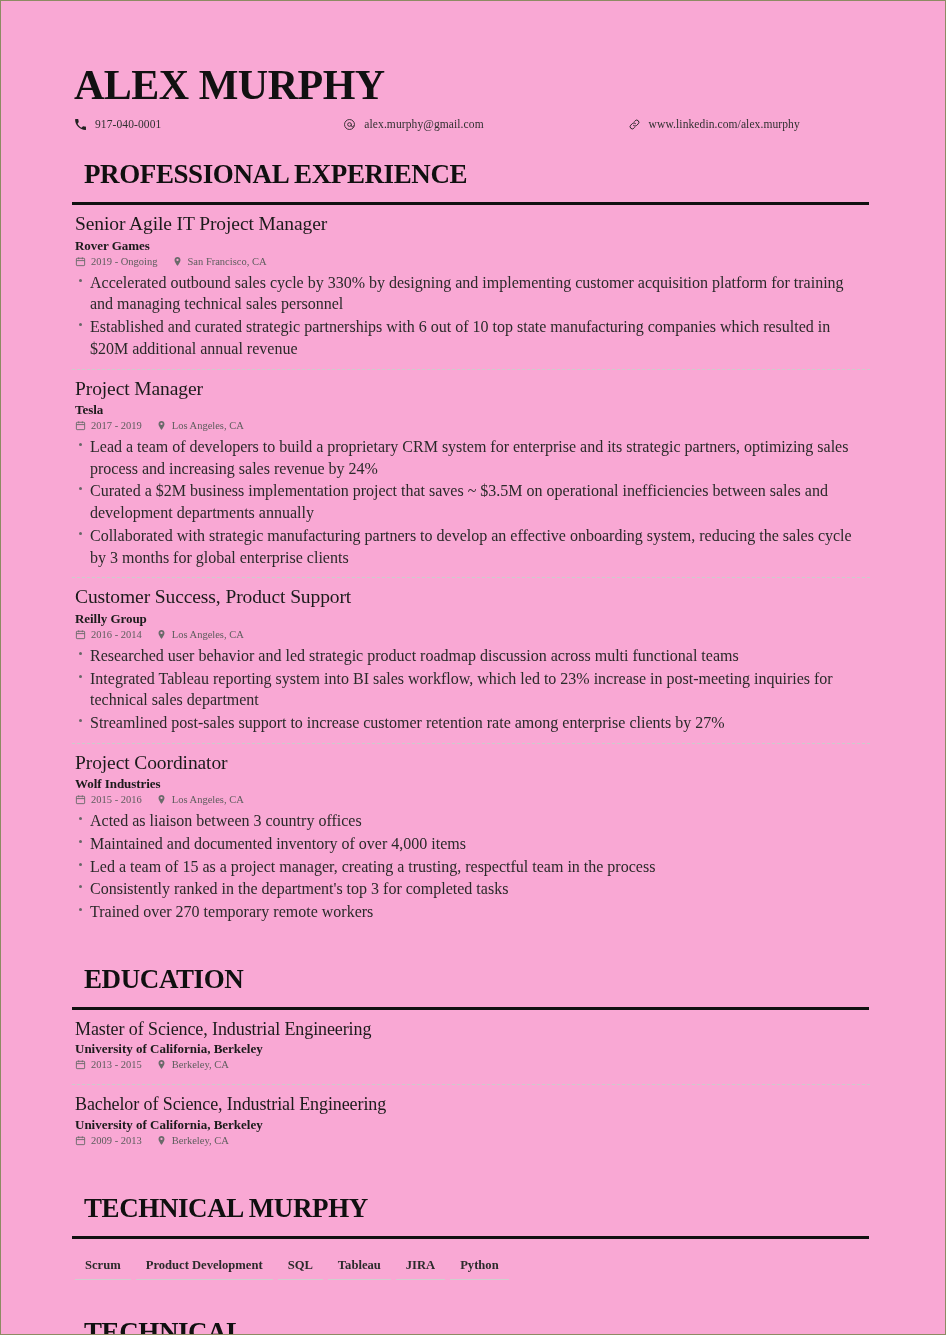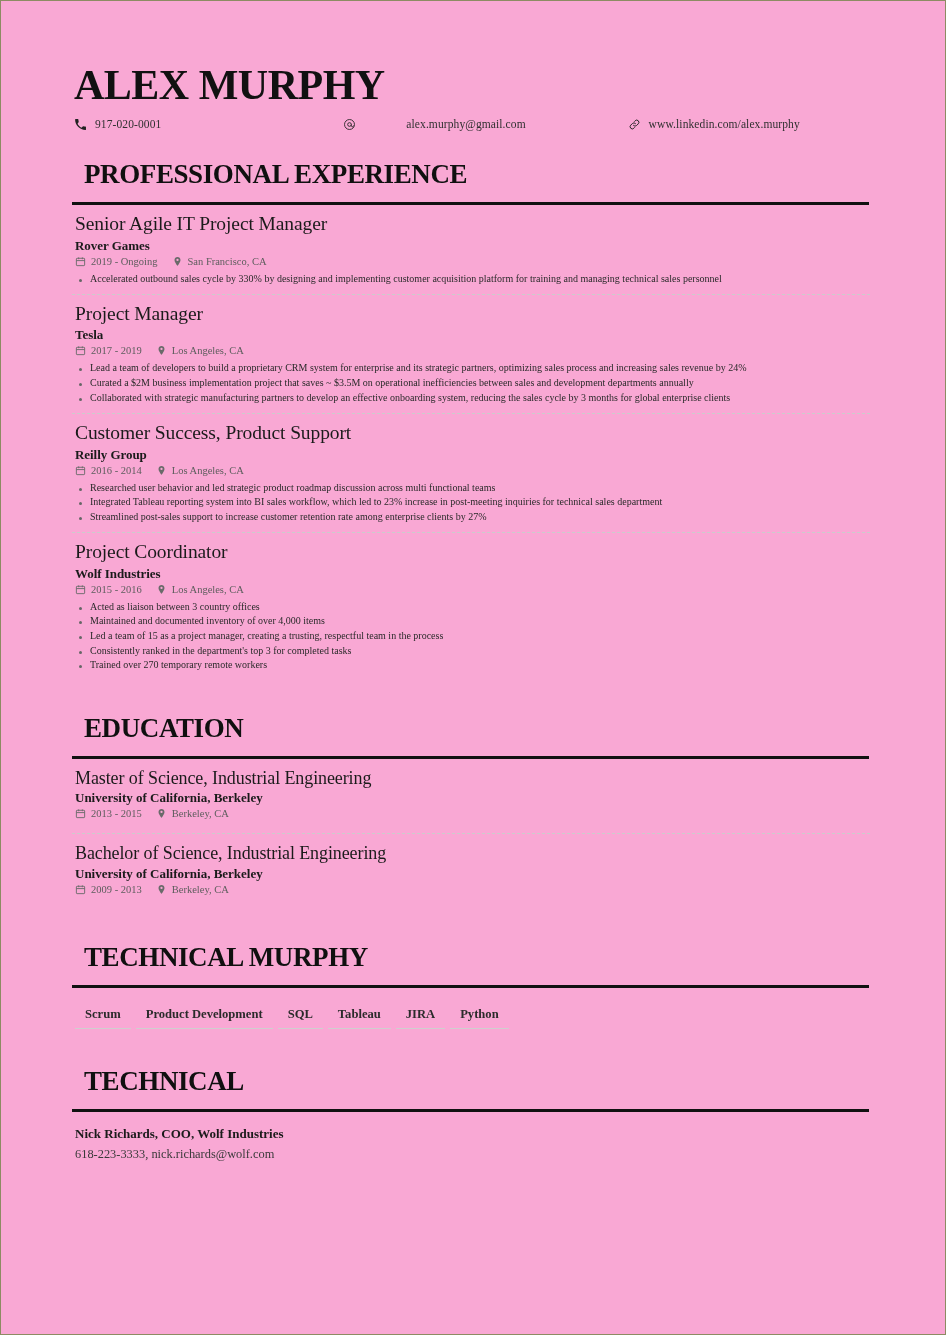--- a/index.html
+++ b/index.html
@@ -41,21 +41,21 @@
     height: 22px;
   }
   .contact-item {
     display: flex;
     align-items: center;
     font-size: 11.5px;
     color: #303030;
     white-space: nowrap;
   }
   .contact-item.c1 { width: 270px; }
-  .contact-item.c2 { width: 285px; gap: 42px; }
+  .contact-item.c2 { width: 285px; }
   .contact-item.c3 { width: 243px; }
   .contact-item .ctext { margin-left: 8px; letter-spacing: 0.1px; }
   .cicon {
     display: inline-flex;
     align-items: center;
     justify-content: center;
     width: 13px;
     height: 13px;
     color: #222;
   }
@@ -126,21 +126,21 @@
 
   ul.bullets {
     list-style: none;
     margin: 0;
     padding: 0;
   }
   ul.bullets li {
     position: relative;
     padding-left: 18px;
     margin: 0 0 1px 0;
-    font-size: 10px;
+    font-size: 16px;
     line-height: 1.36;
     color: #2a2a2a;
   }
   ul.bullets li::before {
     content: "";
     position: absolute;
     left: 7px;
     top: 7px;
     width: 3px;
     height: 3px;
@@ -208,21 +208,21 @@
 
     <h1 class="name">ALEX MURPHY</h1>
 
     <div class="contact-row">
       <div class="contact-item c1">
         <span class="cicon">
           <svg width="13" height="13" viewBox="0 0 24 24" fill="currentColor">
             <path d="M6.6 10.8c1.6 3.1 4.1 5.6 7.2 7.2l2.4-2.4c.3-.3.7-.4 1.1-.3 1.2.4 2.5.6 3.8.6.6 0 1 .4 1 1V21c0 .6-.4 1-1 1C10.6 22 2 13.4 2 2.9c0-.6.4-1 1-1h4.1c.6 0 1 .4 1 1 0 1.3.2 2.6.6 3.8.1.4 0 .8-.3 1.1L6.6 10.8z"></path>
           </svg>
         </span>
-        <span class="ctext">917-020-0001</span>
+        <span class="ctext">917-040-0001</span>
       </div>
 
       <div class="contact-item c2">
         <span class="cicon">
           <svg width="13" height="13" viewBox="0 0 24 24" fill="none" stroke="currentColor" stroke-width="1.6">
             <circle cx="12" cy="12" r="9.2"></circle>
             <circle cx="12" cy="12" r="3.4"></circle>
             <path d="M15.4 12v2.1c0 1.3 1 2.1 2.1 2.1 1.2 0 2.1-1 2.1-2.3"></path>
           </svg>
         </span>
@@ -261,20 +261,21 @@
             <span class="meta-icon">
               <svg width="11" height="11" viewBox="0 0 24 24" fill="currentColor">
                 <path d="M12 2C8.4 2 5.5 4.9 5.5 8.5c0 4.9 6.5 13 6.5 13s6.5-8.1 6.5-13C18.5 4.9 15.6 2 12 2zm0 9a2.5 2.5 0 1 1 0-5 2.5 2.5 0 0 1 0 5z"></path>
               </svg>
             </span>
             <span>San Francisco, CA</span>
           </span>
         </div>
         <ul class="bullets">
           <li>Accelerated outbound sales cycle by 330% by designing and implementing customer acquisition platform for training and managing technical sales personnel</li>
+          <li>Established and curated strategic partnerships with 6 out of 10 top state manufacturing companies which resulted in $20M additional annual revenue</li>
         </ul>
       </div>
 
       <div class="entry">
         <div class="entry-title">Project Manager</div>
         <div class="entry-org">Tesla</div>
         <div class="entry-meta">
           <span class="meta-block">
             <span class="meta-icon">
               <svg width="11" height="11" viewBox="0 0 24 24" fill="none" stroke="currentColor" stroke-width="2">

